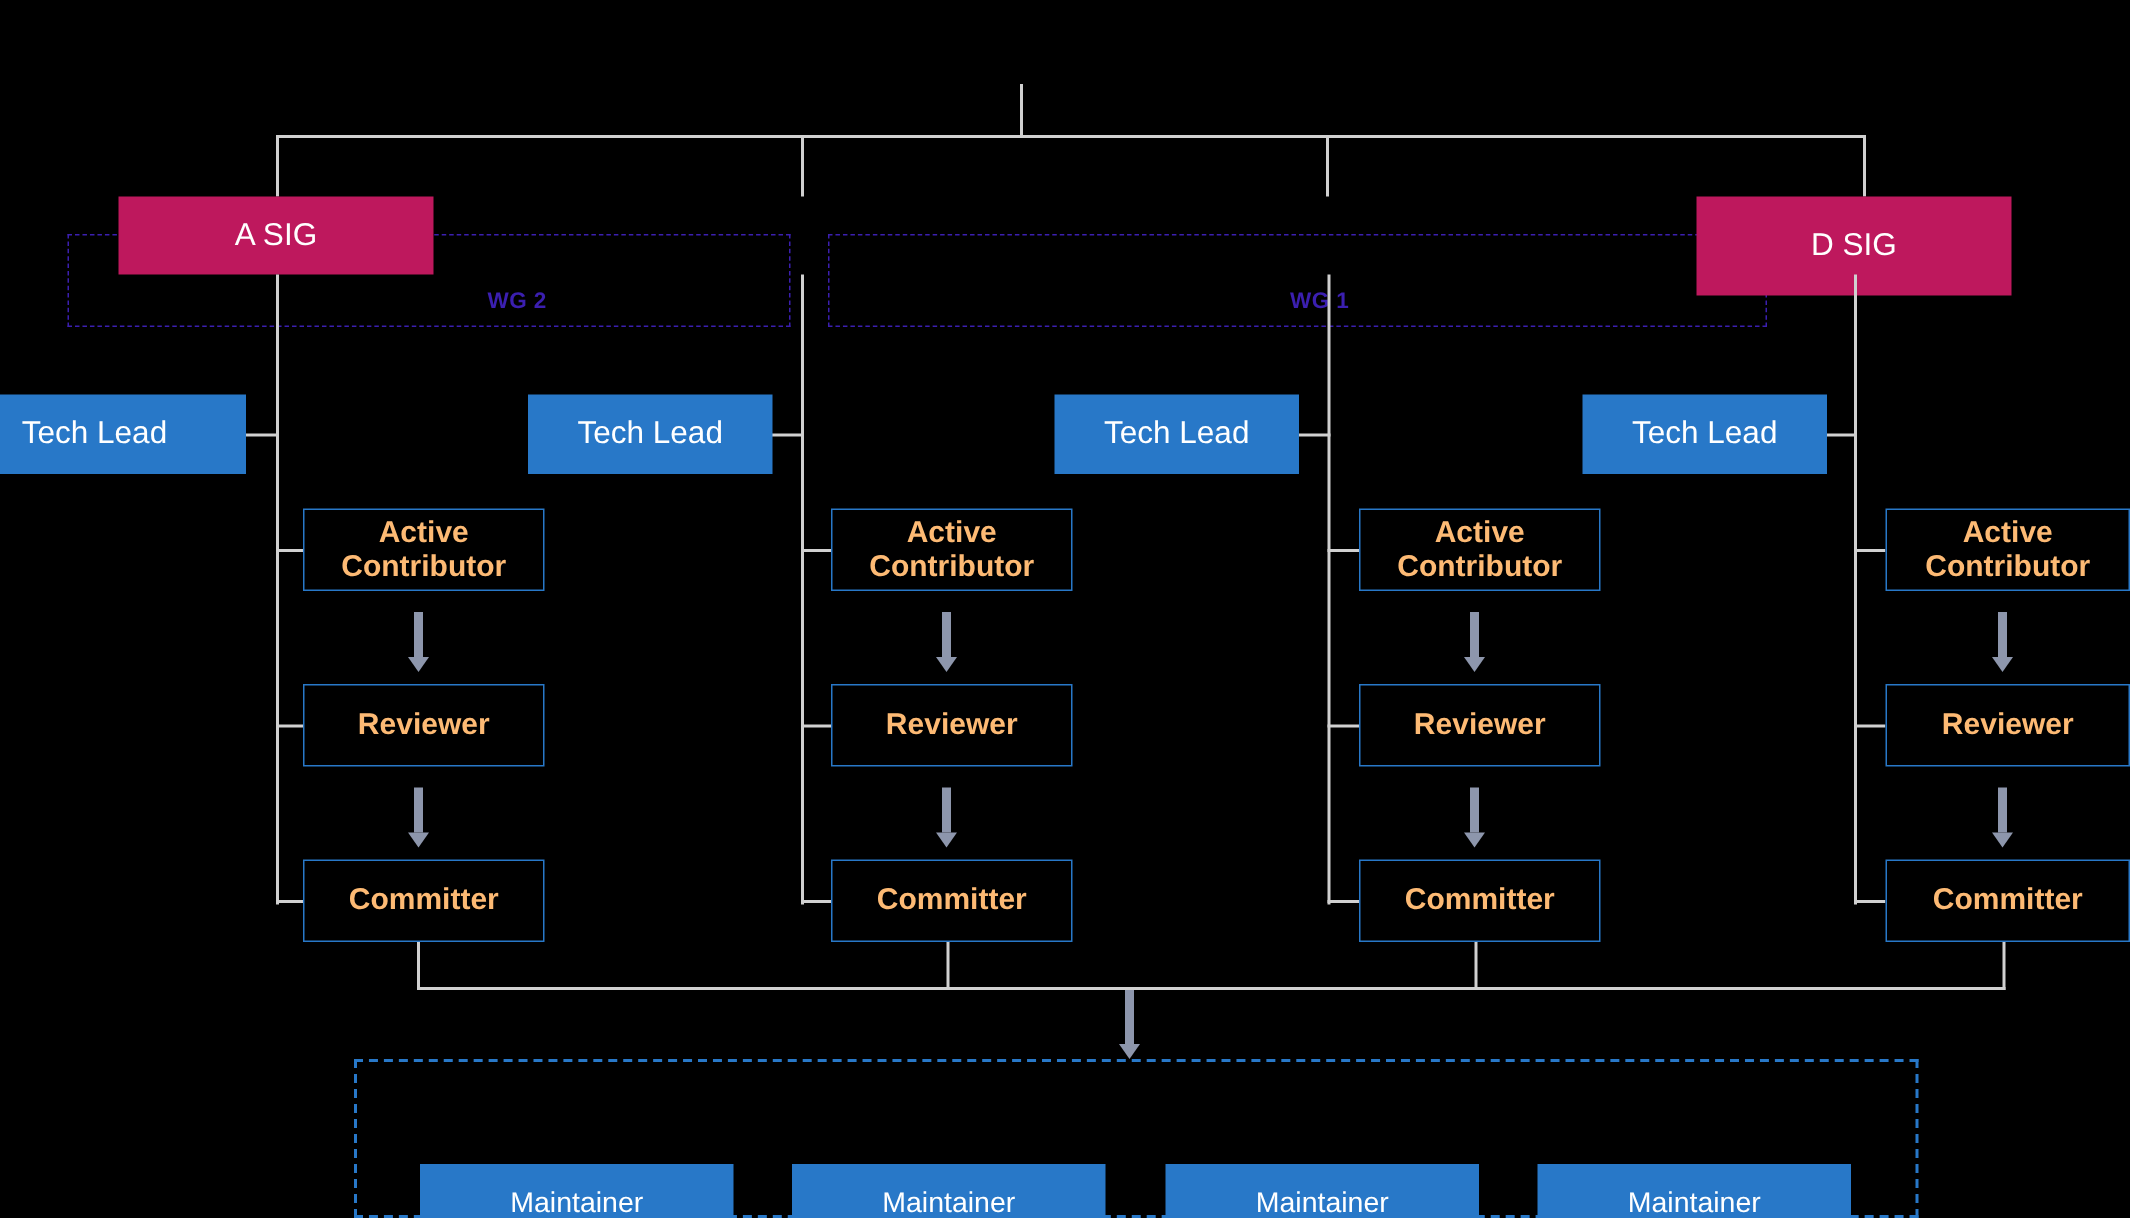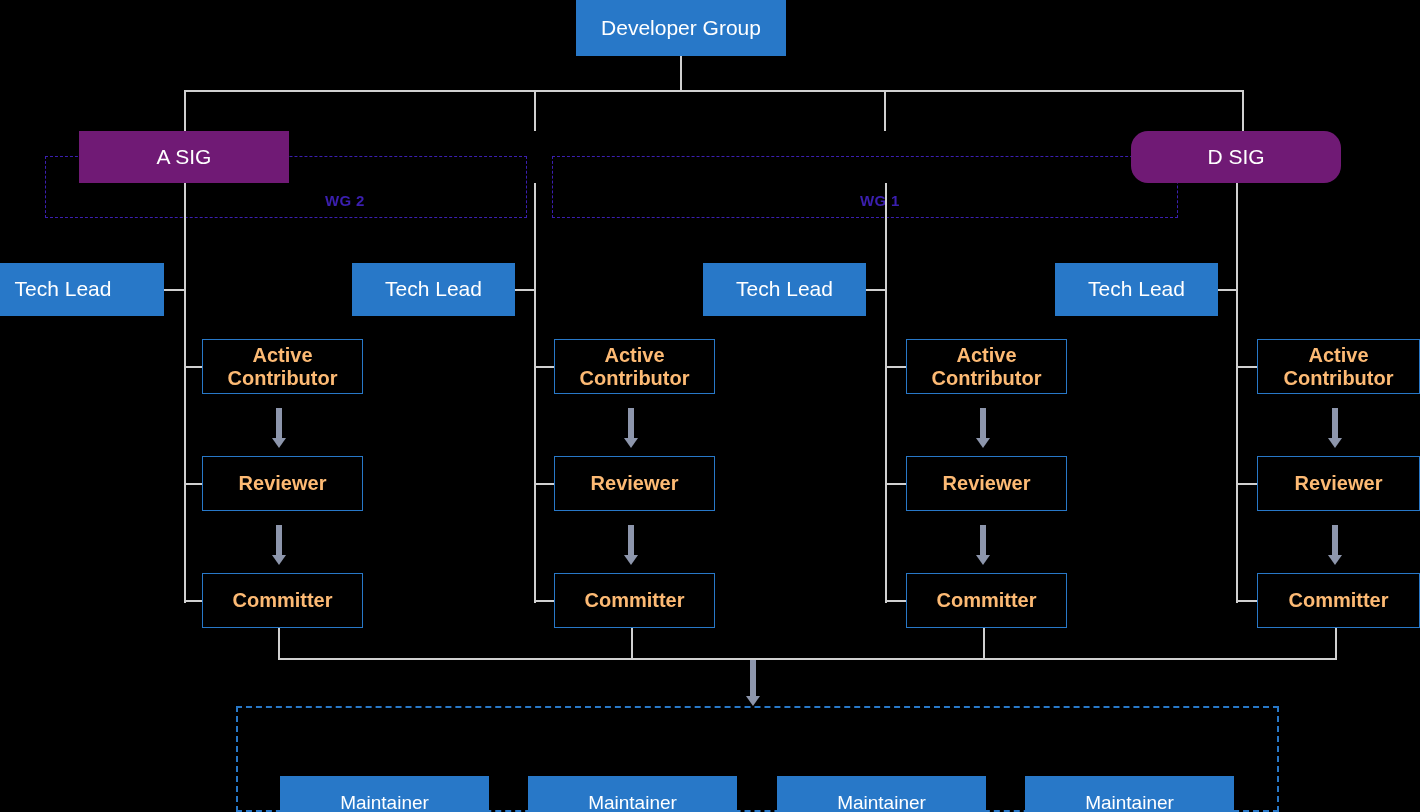--- a/index.html
+++ b/index.html
@@ -9,21 +9,21 @@
     width:1420px;height:812px;position:relative;overflow:hidden;
   }
   #canvas{position:relative;width:1420px;height:812px;background:#000;}
 
   
   .node{position:absolute;box-sizing:border-box;display:flex;
         align-items:center;justify-content:center;text-align:center;
         line-height:1.15;}
 
   .box-blue{background:#2878c8;color:#ffffff;font-size:21px;}
-  .box-purple{background:#701a75;color:#ffffff;font-size:21px;}
+  .box-purple{background:#be185d;color:#ffffff;font-size:21px;}
   .box-outline{background:#000000;border:1px solid #2878c8;color:#fdba74;
                font-size:20px;font-weight:700;}
   .box-maint{background:#2878c8;color:#ffffff;font-size:19px;margin-top:43px;}
 
   
   .line{position:absolute;background:#d0d0d0;}
   .vline{width:2px;}
   .hline{height:2px;}
 
   
@@ -39,39 +39,38 @@
   .arrow .shaft{position:absolute;left:4px;top:0;width:6px;background:#8d96ac;}
   .arrow .head{position:absolute;left:0;width:0;height:0;
                border-left:7px solid transparent;border-right:7px solid transparent;
                border-top:10px solid #8d96ac;}
 </style>
 </head>
 <body>
 
 <div id="canvas">
 
-  <div class="node box-blue" style="left:576px;top:0px;width:210px;height:56px;">Developer Group</div>
 
   <div class="line vline" style="left:680px;top:56px;width:2px;height:35px;"></div>
 
   <div class="line hline" style="left:184px;top:90px;width:1060px;height:2px;"></div>
 
   <div class="line vline" style="left:184px;top:90px;height:41px;"></div>
   <div class="line vline" style="left:534px;top:90px;height:41px;"></div>
   <div class="line vline" style="left:884px;top:90px;height:41px;"></div>
   <div class="line vline" style="left:1242px;top:90px;height:41px;"></div>
 
   <div class="dashed-wg" style="left:45px;top:156px;width:482px;height:62px;"></div>
   <div class="wg-label" style="left:325px;top:192px;">WG 2</div>
 
   <div class="dashed-wg" style="left:552px;top:156px;width:626px;height:62px;"></div>
   <div class="wg-label" style="left:860px;top:192px;">WG 1</div>
 
   <div class="node box-purple" style="left:79px;top:131px;width:210px;height:52px;">A SIG</div>
-  <div class="node box-purple" style="left:1131px;top:131px;width:210px;height:52px;border-radius:17px;">D SIG</div>
+  <div class="node box-purple" style="left:1131px;top:131px;width:210px;height:66px;">D SIG</div>
 
   <div class="line vline" style="left:184px;top:183px;height:420px;"></div>
   <div class="line hline" style="left:164px;top:289px;width:22px;"></div>
   <div class="line hline" style="left:184px;top:366px;width:18px;"></div>
   <div class="line hline" style="left:184px;top:483px;width:18px;"></div>
   <div class="line hline" style="left:184px;top:600px;width:18px;"></div>
 
   <div class="node box-blue" style="left:-38px;top:263px;width:202px;height:53px;">Tech Lead</div>
 
   <div class="node box-outline" style="left:202px;top:339px;width:161px;height:55px;">

